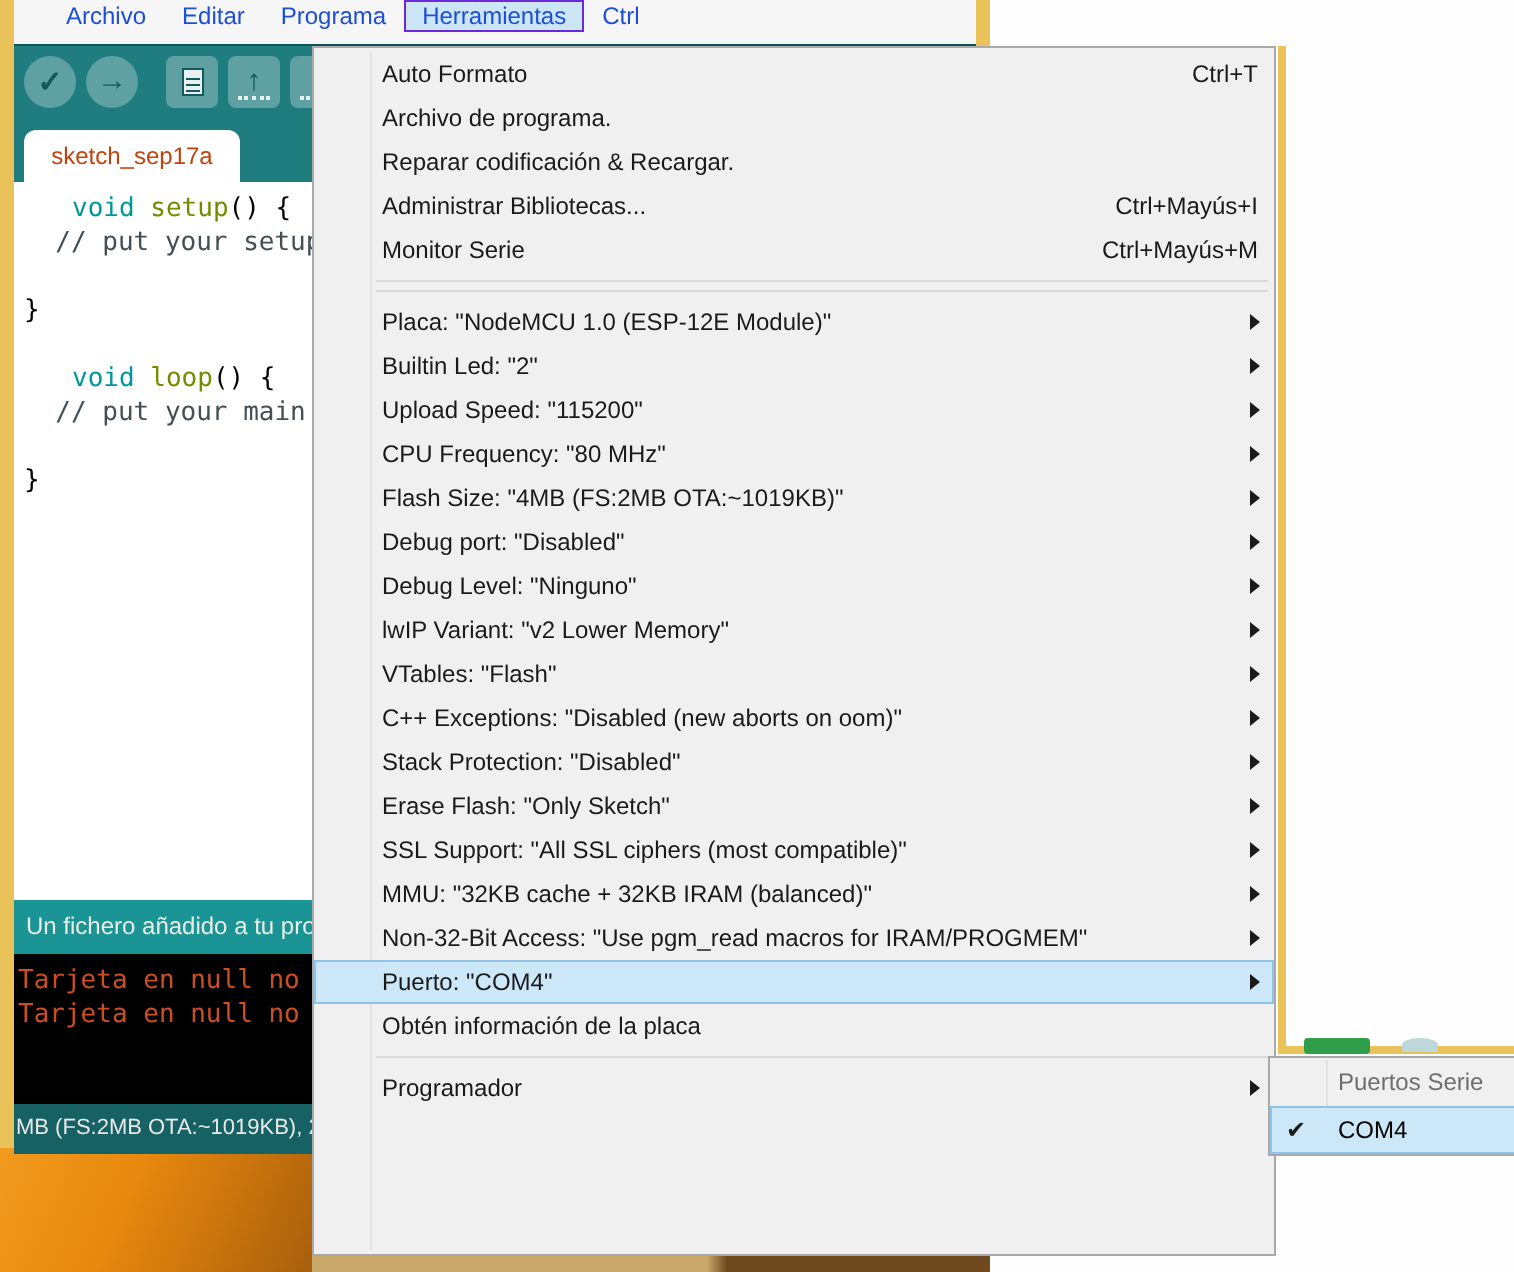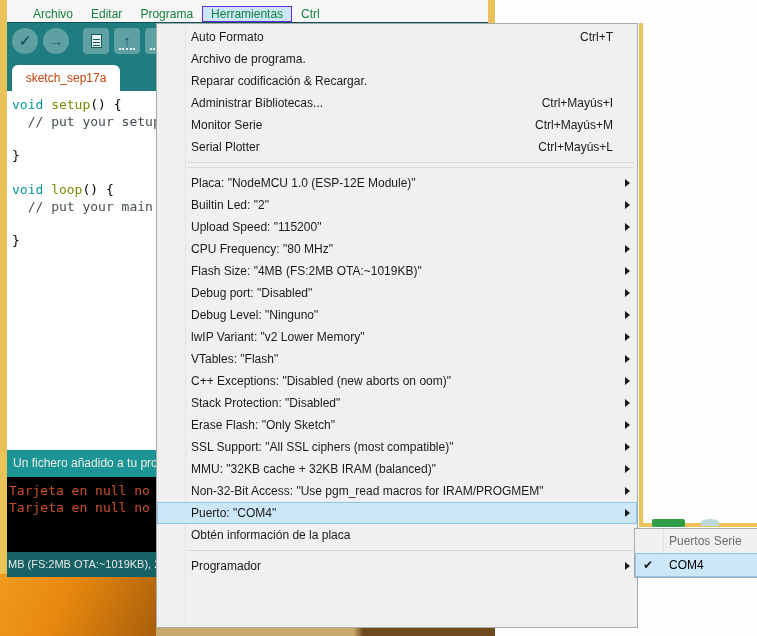--- a/index.html
+++ b/index.html
@@ -23,52 +23,52 @@
   .gold-hline{position:absolute;left:639px;top:523px;width:118px;height:4px;background:var(--gold);}
   .green-seg{position:absolute;left:652px;top:519px;width:33px;height:8px;background:#2E9E49;border-radius:2px;}
   .teal-blob{position:absolute;left:701px;top:519px;width:18px;height:7px;background:#BCD8DB;border-radius:50% 50% 0 0;}
 
   
   .arduino-window{
     position:absolute;left:0;top:0;width:495px;height:574px;box-sizing:border-box;
     border-left:7px solid var(--gold);border-right:7px solid var(--gold);border-bottom:8px solid var(--gold);
     background:#F6F6F6;
   }
-  .menubar{height:22px;background:#F6F6F6;display:flex;align-items:flex-end;padding-left:17px;font-size:12px;color:#15803d;}
+  .menubar{height:22px;background:#F6F6F6;display:flex;align-items:flex-start;padding-left:17px;font-size:12px;color:#1d4ed8;}
   .menubar-item{display:flex;align-items:center;padding:0 8px;border:1px solid transparent;box-sizing:border-box;}
   .menubar-item.active{background:#CDE6F7;border:1px solid #6d28d9;}
   .toolbar{height:35px;background:var(--teal);border-top:1px solid #0B5456;display:flex;align-items:center;gap:5px;padding-left:5px;}
   .tbtn{width:26px;height:26px;background:#5FA0A3;color:#14595B;display:flex;align-items:center;justify-content:center;
         font-size:15px;font-weight:bold;box-sizing:border-box;position:relative;}
   .tbtn.circle{border-radius:50%;}
   .tbtn.square{border-radius:4px;}
   .tbtn.gap{margin-left:9px;}
   .tbtn .tray{position:absolute;left:5px;right:5px;bottom:4px;border-bottom:2px dotted #E8F2F2;}
   .doc-glyph{width:11px;height:14px;background:#E8F2F2;border:1.5px solid #14595B;box-sizing:border-box;
              background-image:repeating-linear-gradient(#E8F2F2 0 2px,#14595B 2px 3px);background-size:7px 100%;background-repeat:no-repeat;background-position:1px 2px;}
   .tabbar{height:33px;background:var(--teal);position:relative;}
   .tab{position:absolute;left:5px;bottom:0;width:108px;height:26px;background:#fff;border-radius:6px 6px 0 0;
        font-size:12px;color:#c2410c;text-align:center;line-height:26px;}
   .editor{height:354px;background:#fff;font-family:"DejaVu Sans Mono",monospace;font-size:13px;line-height:17px;
           padding:5px 0 0 5px;white-space:pre;overflow:hidden;color:#000;}
-  .editor .kw{color:var(--kw);}
+  .editor .kw{color:var(--kw);margin-left:24px;}
   .editor .fn{color:var(--fn);}
   .editor .cm{color:var(--cm);}
   .statusbar{height:27px;background:#1B9496;color:#ECECE4;font-size:12px;line-height:27px;padding-left:6px;white-space:nowrap;overflow:hidden;}
   .console{height:70px;background:#000;color:var(--err);font-family:"DejaVu Sans Mono",monospace;font-size:13px;
            line-height:17px;padding:5px 0 0 2px;white-space:pre;overflow:hidden;}
   .bottombar{height:25px;background:#156164;color:#E8E8E8;font-size:11px;line-height:25px;padding-left:1px;white-space:nowrap;overflow:hidden;}
 
   
   .dropdown{
     position:absolute;left:156px;top:23px;width:482px;height:605px;box-sizing:border-box;
     background:#F0F0F0;border:1px solid #A9A9A9;padding:2px 0;overflow:hidden;
   }
   .gutter-line{position:absolute;left:28px;top:2px;bottom:2px;width:1px;background:#E2E2E2;}
-  .menu-item{height:22px;display:flex;align-items:center;padding-left:34px;padding-right:24px;
+  .menu-item{height:22px;display:flex;align-items:center;padding-left:34px;padding-right:8px;
              font-size:12px;color:#1A1A1A;position:relative;box-sizing:border-box;gap:28px;}
   .menu-item.hl{background:var(--hl);box-shadow:inset 0 0 0 1px #8FC3E9;}
   .menu-item .shortcut{margin-left:auto;}
   .menu-item .sub-arrow{position:absolute;right:7px;top:50%;margin-top:-4px;width:0;height:0;
              border-left:5px solid #1A1A1A;border-top:4px solid transparent;border-bottom:4px solid transparent;}
   .menu-sep{height:1px;background:#D9D9D9;margin:4px 3px 4px 31px;}
 
   
   .submenu{
     position:absolute;left:634px;top:528px;width:130px;height:50px;box-sizing:border-box;
@@ -141,24 +141,20 @@
         <span>Reparar codificación &amp; Recargar.</span>
       </div>
       <div class="menu-item">
         <span>Administrar Bibliotecas...</span>
         <span class="shortcut">Ctrl+Mayús+I</span>
       </div>
       <div class="menu-item">
         <span>Monitor Serie</span>
         <span class="shortcut">Ctrl+Mayús+M</span>
       </div>
-      <div class="menu-item">
-        <span>Serial Plotter</span>
-        <span class="shortcut">Ctrl+Mayús+L</span>
-      </div>
       <div class="menu-sep"></div>
       <div class="menu-sep"></div>
       <div class="menu-item">
         <span>Placa: "NodeMCU 1.0 (ESP-12E Module)"</span>
         <span class="sub-arrow"></span>
       </div>
       <div class="menu-item">
         <span>Builtin Led: "2"</span>
         <span class="sub-arrow"></span>
       </div>

